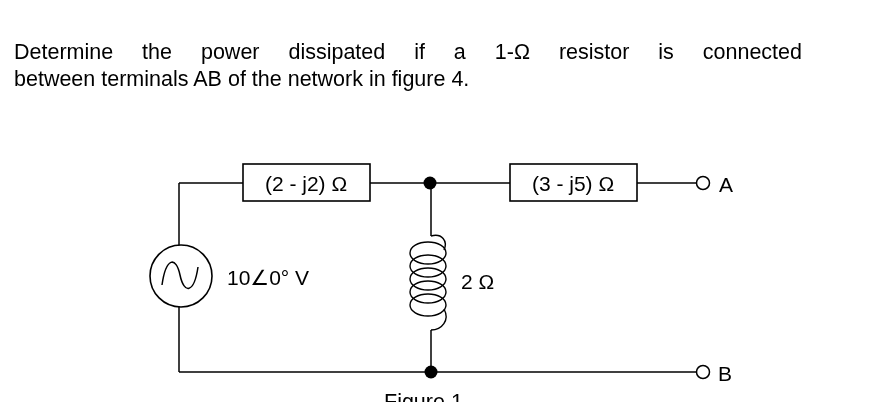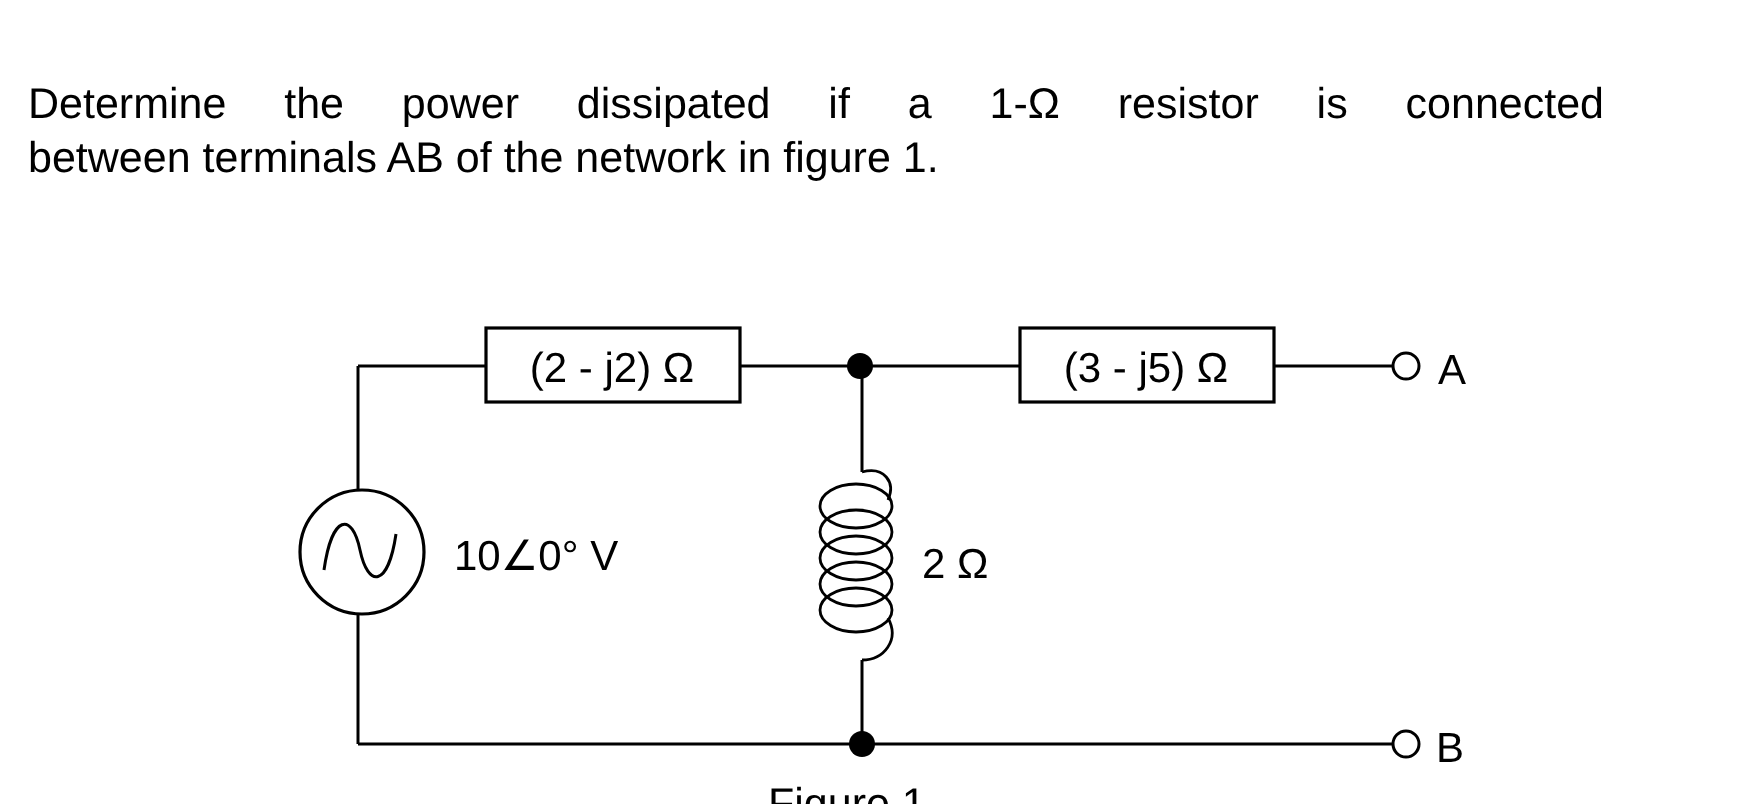--- a/index.html
+++ b/index.html
@@ -44,21 +44,21 @@
   .lbl { font-size: 21px; }
   .cap { font-size: 21.5px; }
 </style>
 </head>
 <body>
 
 <div class="stage">
 
   <div class="question">
     <div class="q-line q-justify">Determine the power dissipated if a 1-Ω resistor is connected</div>
-    <div class="q-line">between terminals AB of the network in figure 1.</div>
+    <div class="q-line">between terminals AB of the network in figure 4.</div>
   </div>
 
   <svg class="circuit" width="876" height="402" viewBox="0 0 876 402">
 
     <path d="M179,183 H243" stroke="#000000" stroke-width="1.5" fill="none"></path>
     <path d="M370,183 H510" stroke="#000000" stroke-width="1.5" fill="none"></path>
     <path d="M637,183 H696" stroke="#000000" stroke-width="1.5" fill="none"></path>
     <path d="M179,183 V246" stroke="#000000" stroke-width="1.5" fill="none"></path>
     <path d="M179,307 V372" stroke="#000000" stroke-width="1.5" fill="none"></path>
     <path d="M179,372 H696" stroke="#000000" stroke-width="1.5" fill="none"></path>

